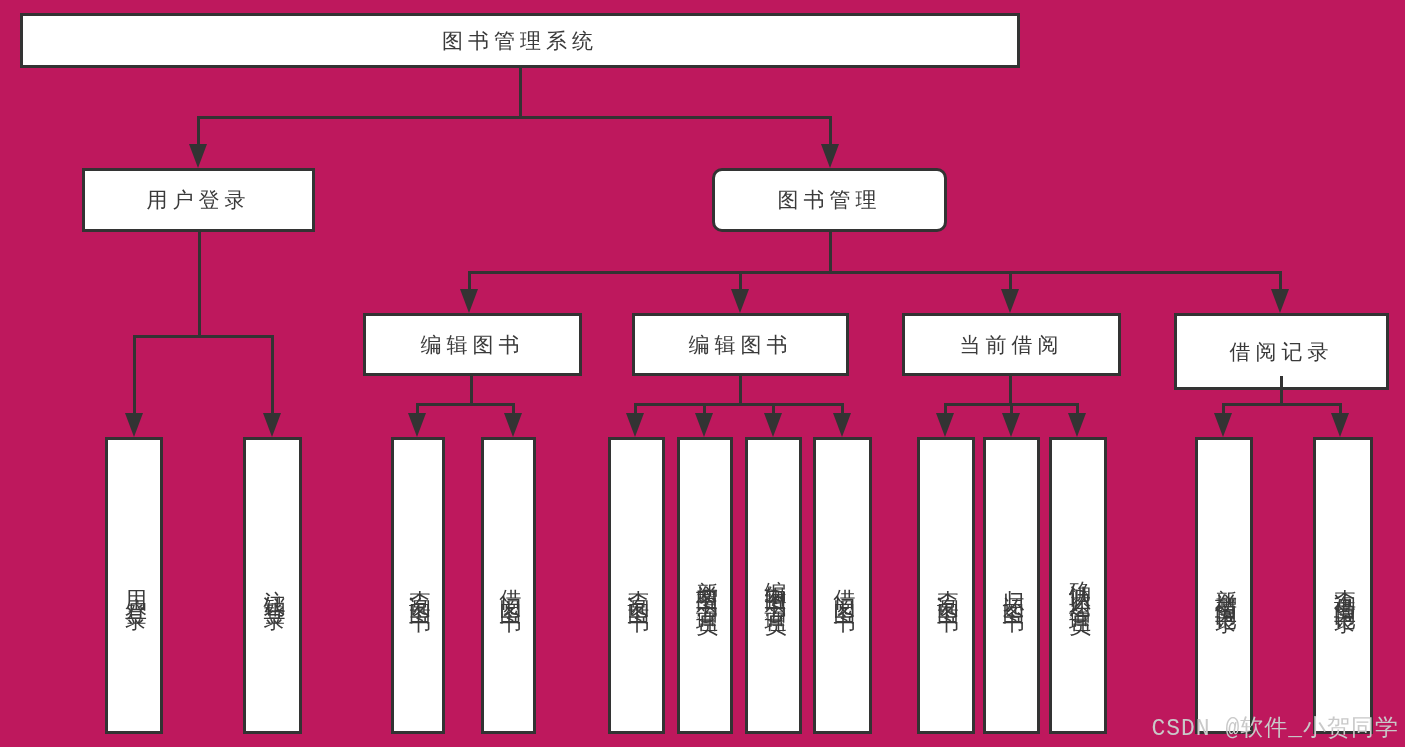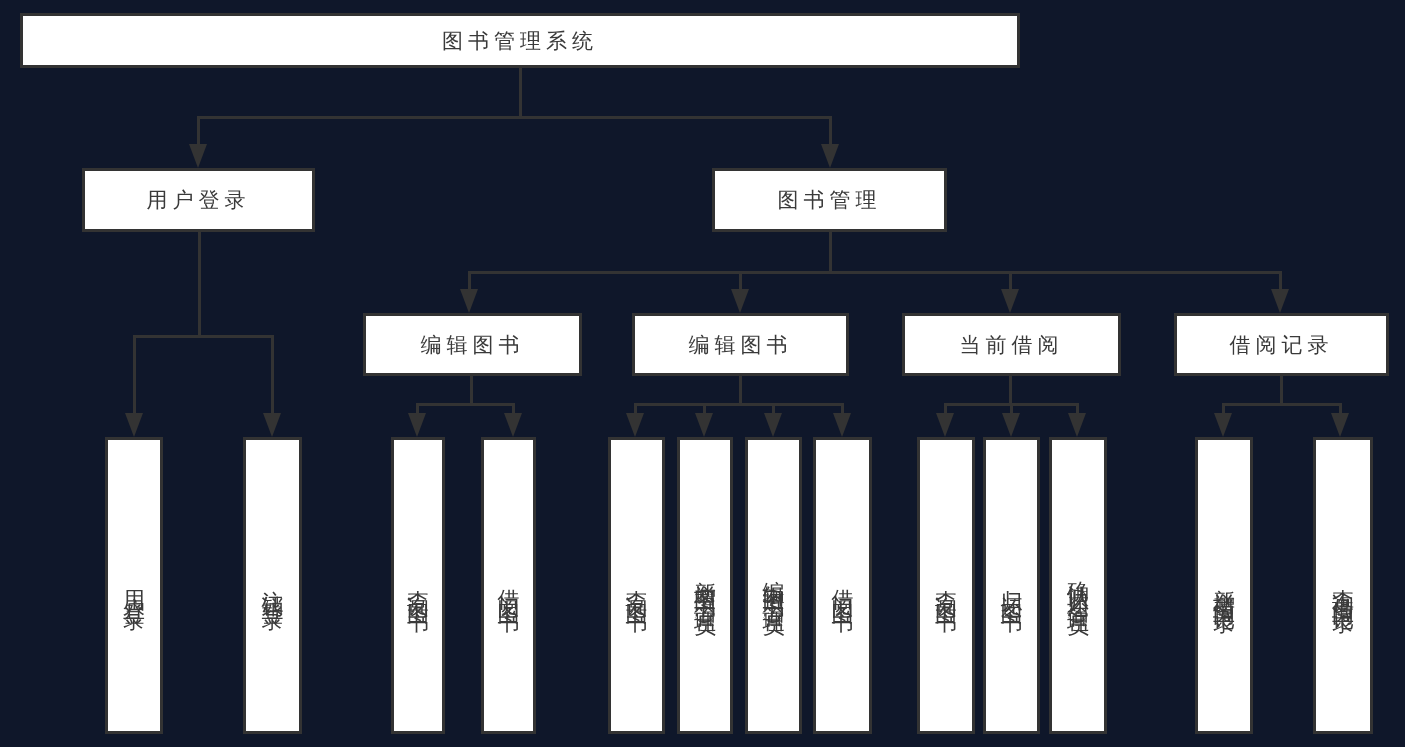--- a/index.html
+++ b/index.html
@@ -1,20 +1,20 @@
 <!DOCTYPE html>
 <html><head>
 <meta charset="utf-8">
 <style>
   html,body{margin:0;padding:0;background:#fff;}
   #canvas{
     position:relative;
     width:1405px;height:747px;
-    background:#0f172a;
-    font-family:Liberation Serif, serif;
+    background:#be185d;
+    font-family:Liberation Mono, monospace;
     overflow:hidden;
   }
   .node{
     position:absolute;
     box-sizing:border-box;
     border:3px solid #333333;
     background:#ffffff;
     display:flex;align-items:center;justify-content:center;
     color:#3a3a3a;
     font-size:21px;
@@ -65,21 +65,21 @@
   <div class="hline" style="left:197px;top:116px;width:634px;"></div>
 
   <div class="vline" style="left:197px;top:116px;height:34px;"></div>
   <div class="arrow" style="left:189px;top:144px;"></div>
   <div class="vline" style="left:829px;top:116px;height:34px;"></div>
   <div class="arrow" style="left:821px;top:144px;"></div>
 
   <div class="node" style="left:82px;top:168px;width:233px;height:64px;">
     <span>用户登录</span>
   </div>
-  <div class="node" style="left:712px;top:168px;width:235px;height:64px;">
+  <div class="node" style="left:712px;top:168px;width:235px;height:64px;border-radius:10px;">
     <span>图书管理</span>
   </div>
 
   <div class="vline" style="left:198px;top:232px;height:106px;"></div>
   <div class="hline" style="left:133px;top:335px;width:140px;"></div>
   <div class="vline" style="left:133px;top:335px;height:82px;"></div>
   <div class="arrow" style="left:125px;top:413px;"></div>
   <div class="vline" style="left:271px;top:335px;height:82px;"></div>
   <div class="arrow" style="left:263px;top:413px;"></div>
 
@@ -96,21 +96,21 @@
 
   <div class="node" style="left:363px;top:313px;width:219px;height:63px;">
     <span>编辑图书</span>
   </div>
   <div class="node" style="left:632px;top:313px;width:217px;height:63px;">
     <span>编辑图书</span>
   </div>
   <div class="node" style="left:902px;top:313px;width:219px;height:63px;">
     <span>当前借阅</span>
   </div>
-  <div class="node" style="left:1174px;top:313px;width:215px;height:63px;">
+  <div class="node" style="left:1174px;top:313px;width:215px;height:77px;">
     <span>借阅记录</span>
   </div>
 
   <div class="vline" style="left:470px;top:376px;height:30px;"></div>
   <div class="hline" style="left:416px;top:403px;width:99px;"></div>
   <div class="vline" style="left:416px;top:403px;height:14px;"></div>
   <div class="arrow" style="left:408px;top:413px;"></div>
   <div class="vline" style="left:512px;top:403px;height:14px;"></div>
   <div class="arrow" style="left:504px;top:413px;"></div>
 
@@ -178,14 +178,15 @@
     <span>确认归还（管理员）</span>
   </div>
 
   <div class="vnode tight" style="left:1195px;top:437px;width:58px;height:297px;">
     <span>新增借阅记录</span>
   </div>
   <div class="vnode tight" style="left:1313px;top:437px;width:60px;height:297px;">
     <span>查询借阅记录</span>
   </div>
 
+  <div class="watermark" style="right:6px;top:712px;">CSDN @软件_小贺同学</div>
 
 </div>
 
 </body></html>

